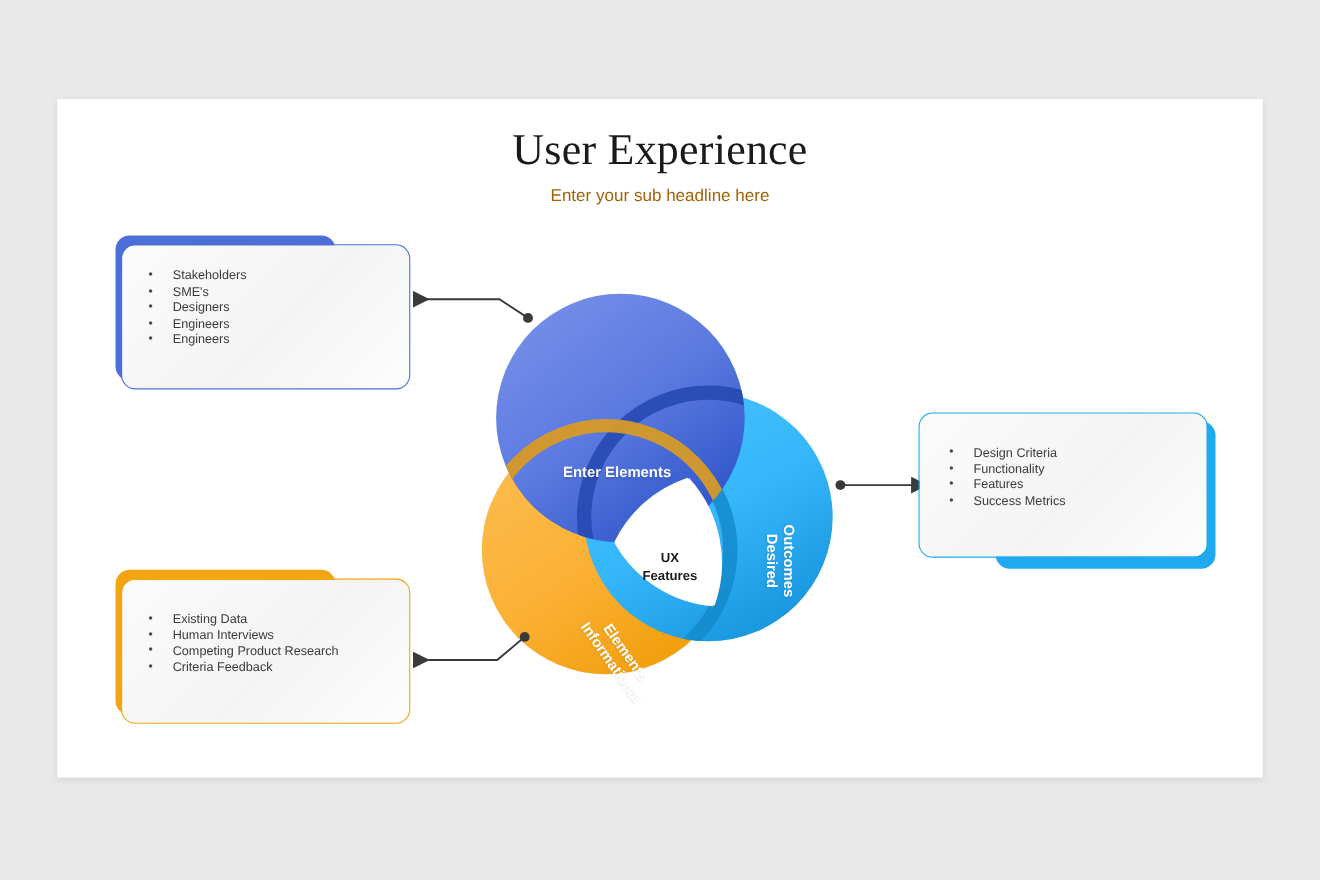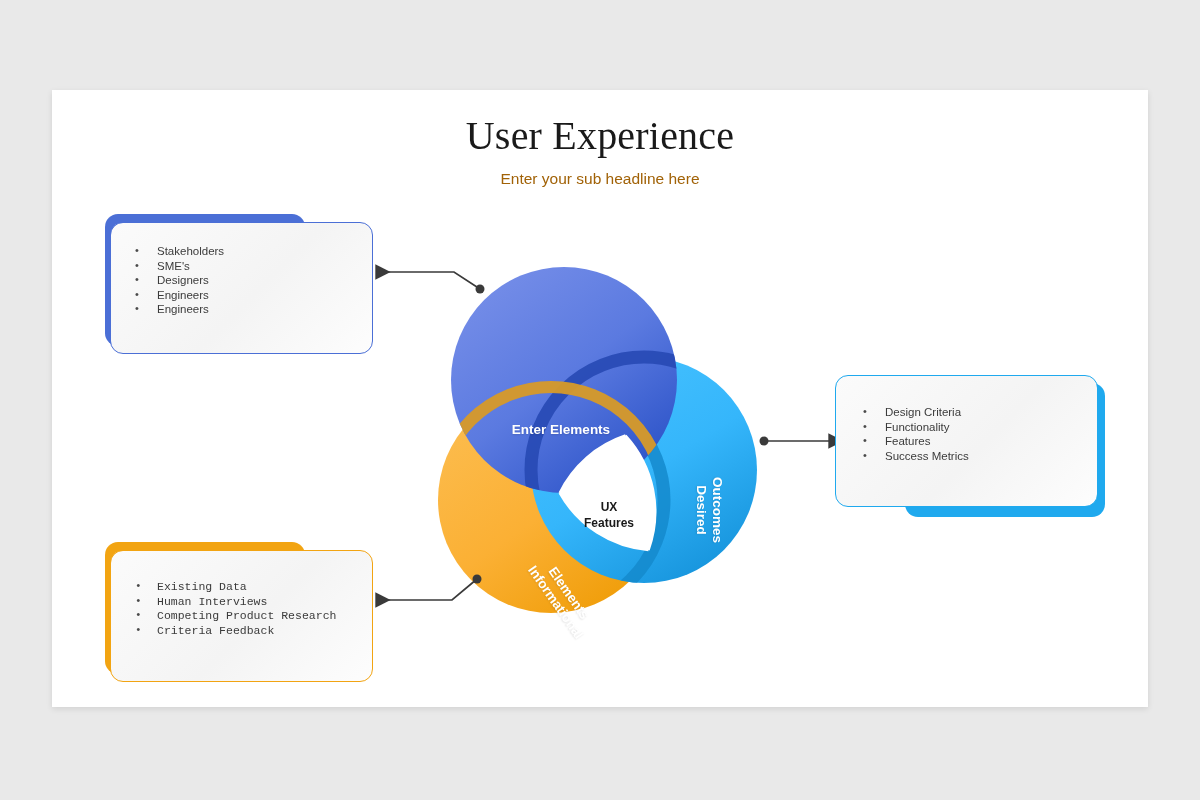--- a/index.html
+++ b/index.html
@@ -125,21 +125,21 @@
     color: #4a4a4a;
   }
 
   
   #card-human { left: 53px; top: 124px; width: 268px; height: 140px; }
   #card-human .card-back  { left: 0; top: 0; width: 200px; height: 132px; background:#4b6fd6; }
   #card-human .card-front { left: 5px; top: 8px; width: 263px; height: 132px; border: 1.6px solid #4b6fd6; }
   #card-human ul { left: 30px; top: 30px; }
 
   
-  #card-info { left: 53px; top: 452px; width: 268px; height: 113px; font-family: Liberation Mono, monospace; }
+  #card-info { left: 53px; top: 428px; width: 268px; height: 113px; }
   #card-info .card-back  { left: 0; top: 0; width: 200px; height: 132px; background:#f2a412; }
   #card-info .card-front { left: 5px; top: 8px; width: 263px; height: 132px; border: 1.6px solid #f2a412; }
   #card-info ul { left: 30px; top: 38px; }
 
   
   #card-outcome { left: 783px; top: 285px; width: 300px; height: 142px; }
   #card-outcome .card-back  { left: 70px; top: 8px; width: 200px; height: 134px; background:#1fa9ee; }
   #card-outcome .card-front { left: 0; top: 0; width: 263px; height: 132px; border: 1.6px solid #1fa9ee; }
   #card-outcome ul { left: 28px; top: 30px; }
 

